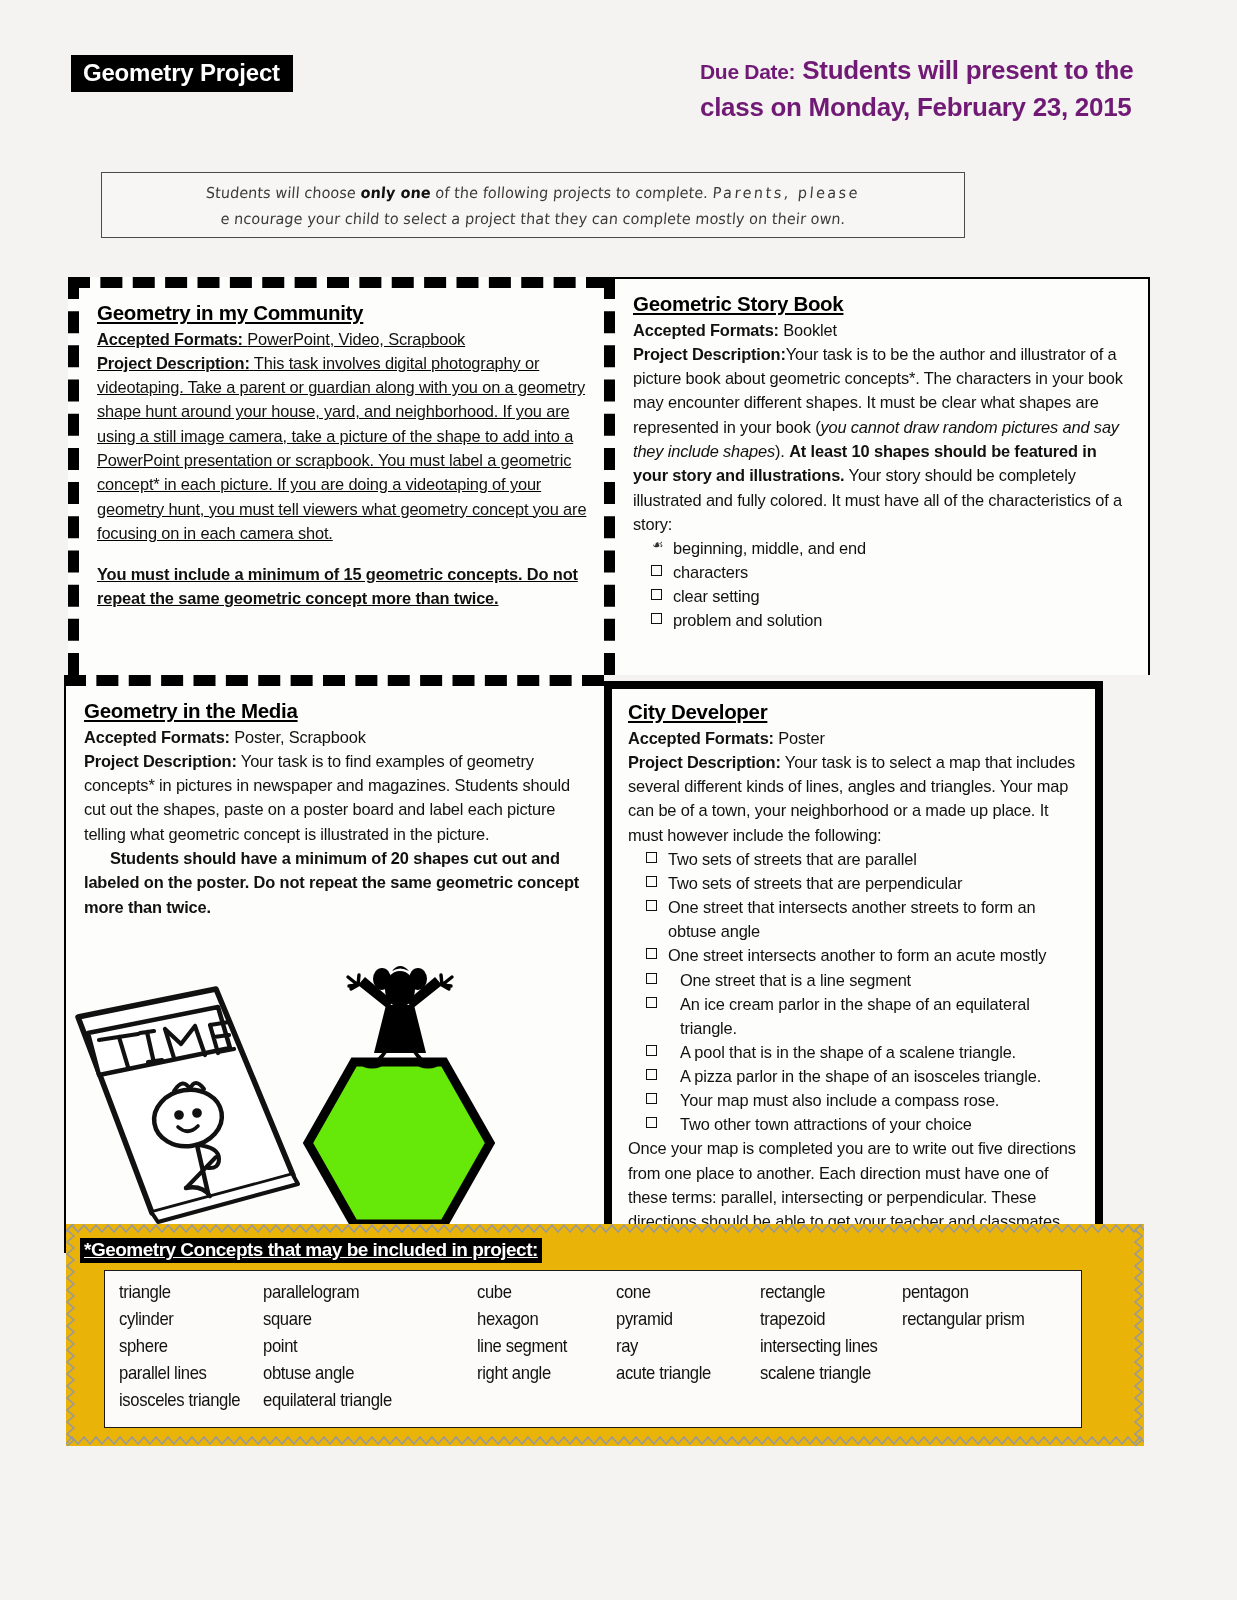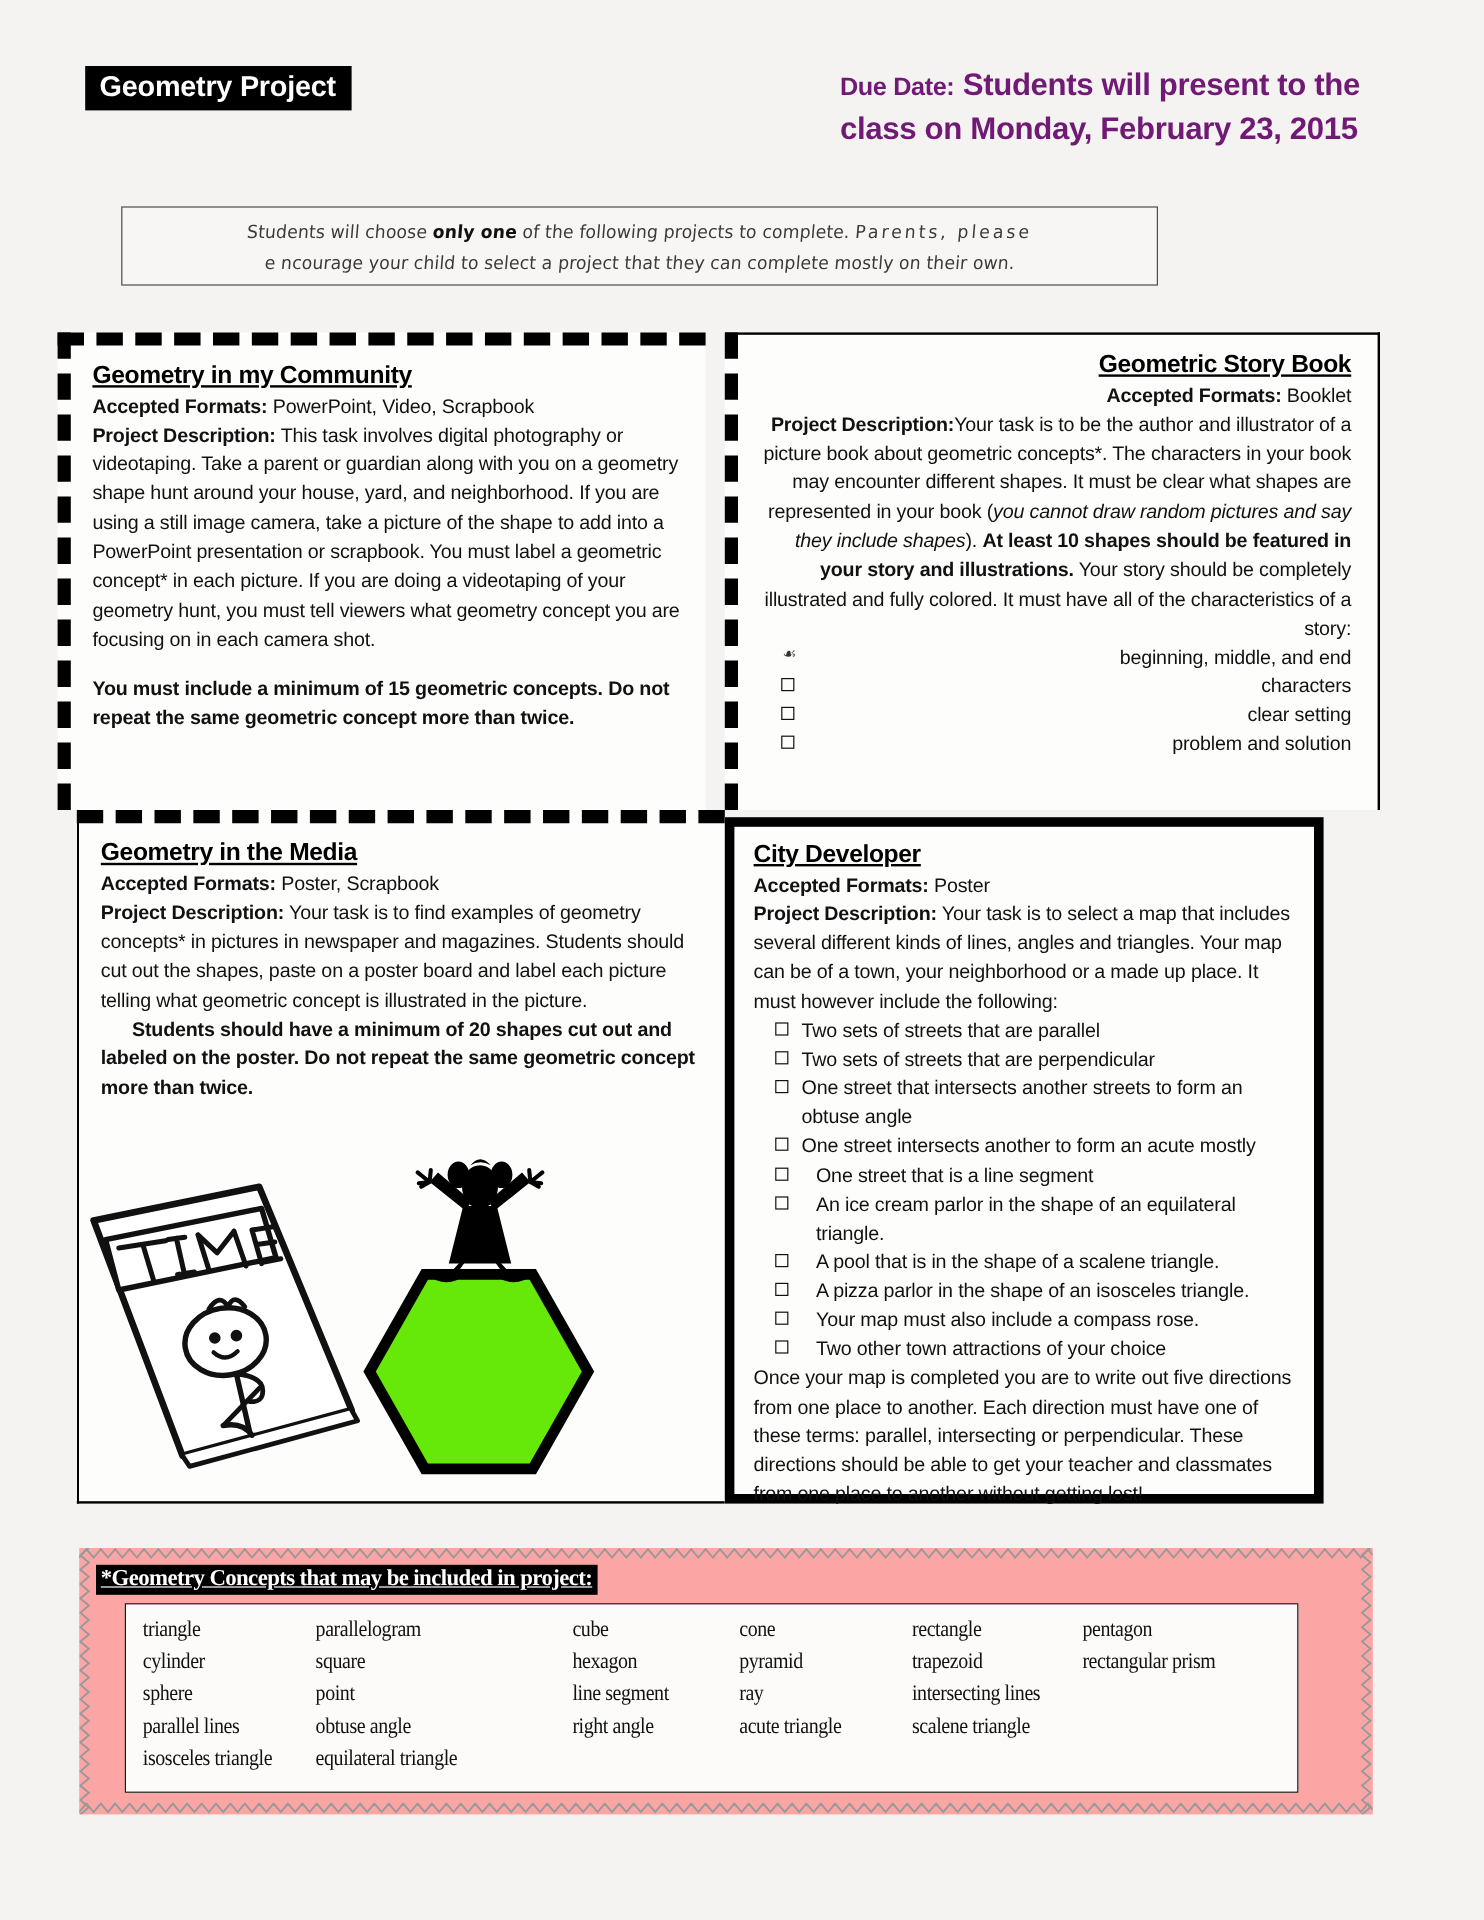--- a/index.html
+++ b/index.html
@@ -78,38 +78,38 @@
     letter-spacing: 2.6px;
   }
 
   
   .quad {
     position: absolute;
     box-sizing: border-box;
     background: #fdfdfc;
   }
   #quad-community {
-    left: 48px;
+    left: 68px;
     top: 277px;
     width: 540px;
     height: 398px;
     border-top: 11px dashed #000;
     border-left: 11px dashed #000;
     padding: 12px 14px 0 18px;
+    text-decoration: underline;
   }
   #quad-storybook {
     left: 604px;
     top: 277px;
     width: 546px;
     height: 398px;
     border-top: 2px solid #000;
     border-right: 2px solid #000;
     border-left: 11px dashed #000;
     padding: 12px 22px 0 18px;
-    text-align: right;
   }
   #quad-media {
     left: 64px;
     top: 675px;
     width: 540px;
     height: 578px;
     border-top: 11px dashed #000;
     border-left: 2px solid #000;
     border-bottom: 2px solid #000;
     padding: 12px 12px 0 18px;
@@ -192,27 +192,26 @@
     top: 945px;
     width: 536px;
     height: 305px;
     pointer-events: none;
   }
 
   
   #concepts-panel {
     position: absolute;
     left: 66px;
-    top: 1290px;
+    top: 1224px;
     width: 1078px;
     height: 222px;
     box-sizing: border-box;
-    background: #fca5a5;
+    background: #eab308;
     padding: 16px 0 0 0;
-    font-family: Liberation Serif, serif;
   }
   .zig-top, .zig-bottom, .zig-left, .zig-right {
     position: absolute;
     overflow: hidden;
   }
   .concepts-heading {
     position: absolute;
     left: 14px;
     top: 14px;
     background: #000;

